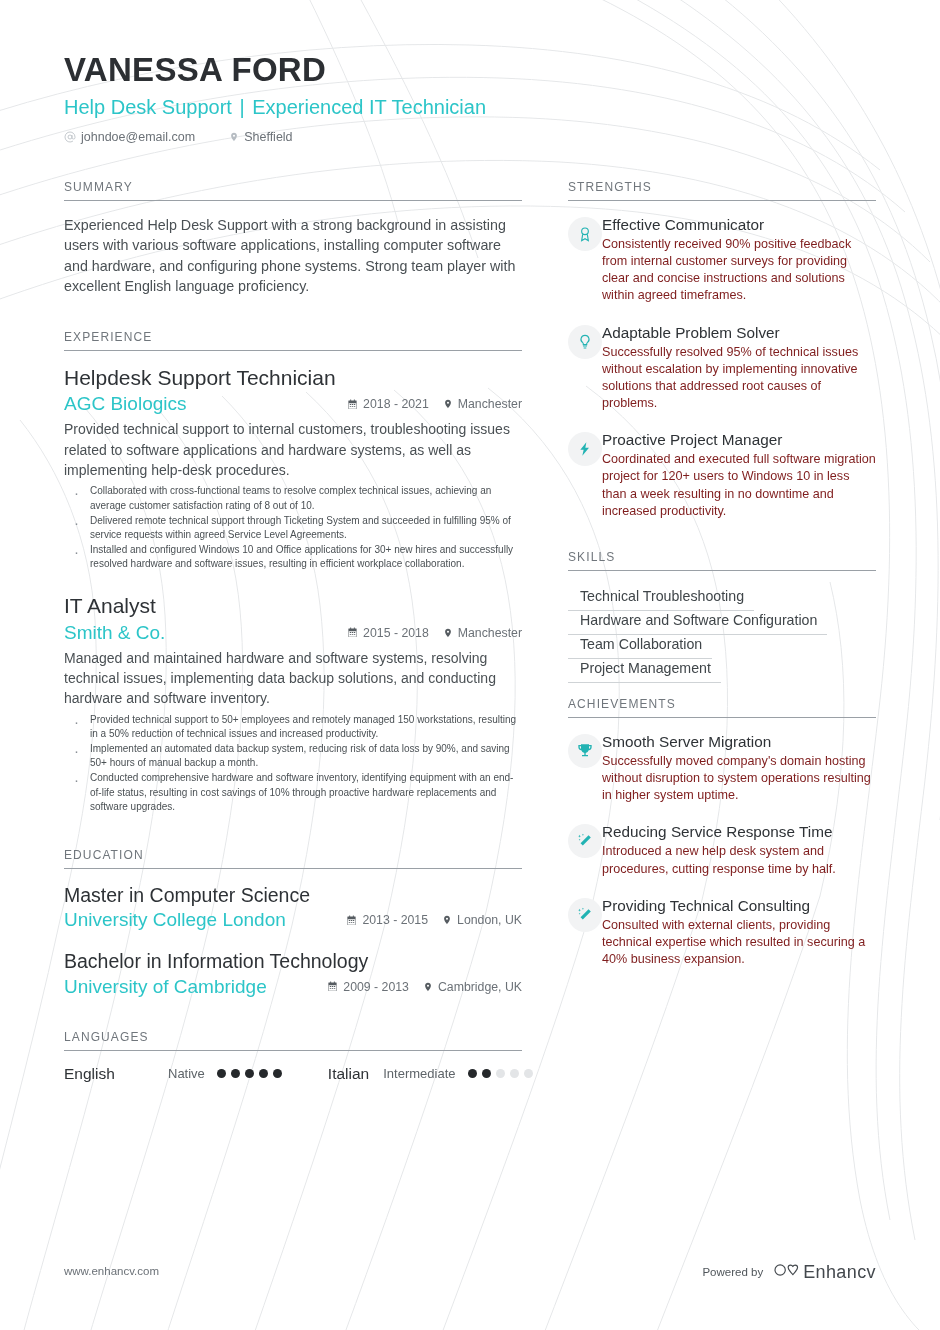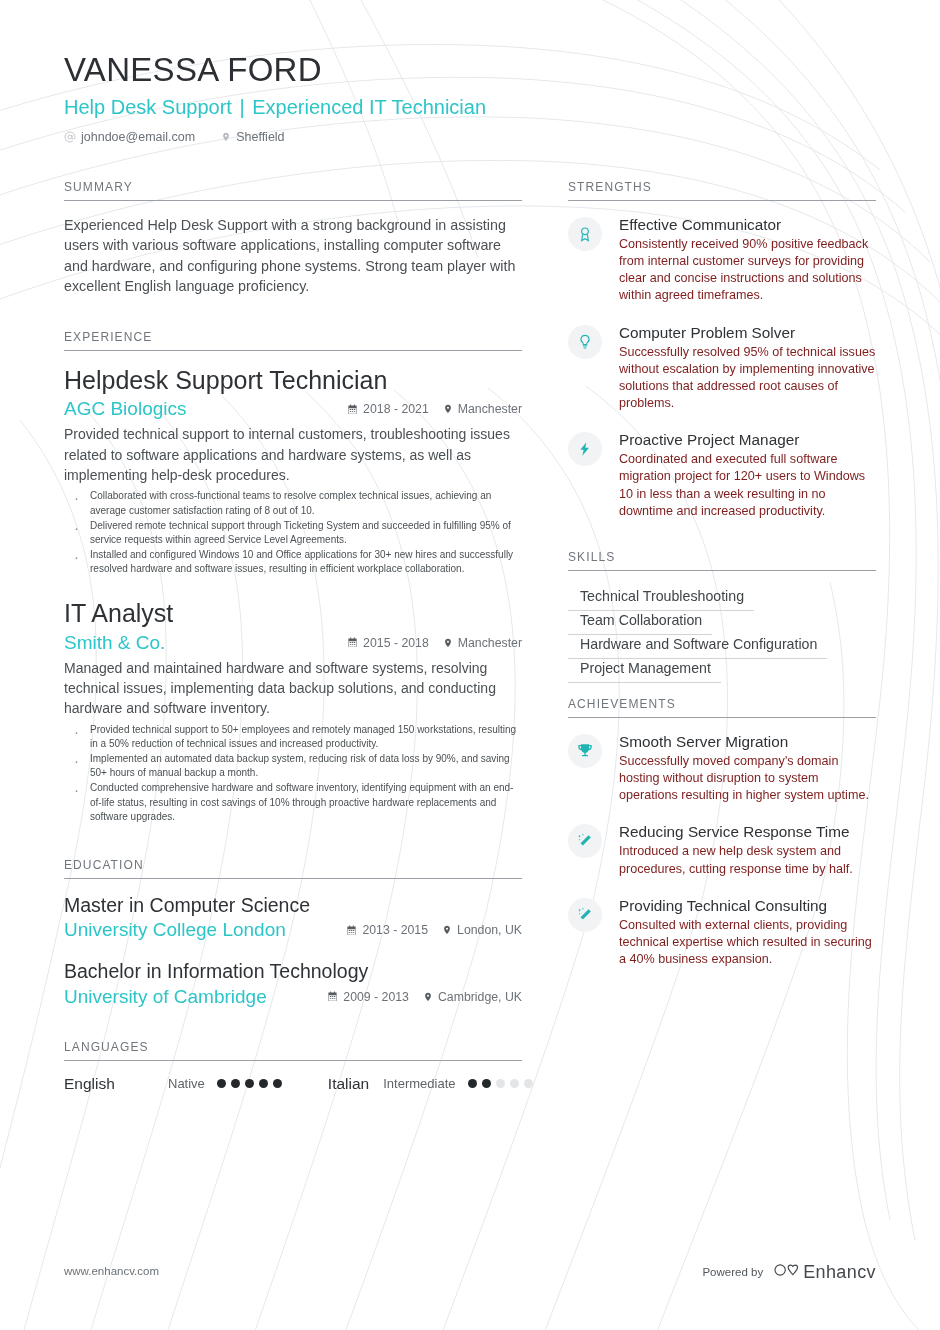--- a/index.html
+++ b/index.html
@@ -35,40 +35,40 @@
     width: 940px;
     height: 1330px;
     padding: 0;
   }
 
   
   .header { position: absolute; left: 64px; top: 52px; width: 560px; }
 
   .name {
     font-size: 33px;
-    font-weight: normal;
+    font-weight: bold;
     letter-spacing: 0.3px;
     color: #2c2f33;
     line-height: 1.1;
   }
 
   .headline {
     margin-top: 7px;
     font-size: 20px;
     color: #2cc5c8;
     line-height: 1.2;
     white-space: nowrap;
   }
   .headline .sep { color: #2cc5c8; margin: 0 2px; }
 
   .contact-row {
     margin-top: 11px;
     display: flex;
     align-items: center;
-    gap: 26px;
+    gap: 34px;
     font-size: 12.5px;
     color: #6b7177;
   }
   .contact-item { display: flex; align-items: center; gap: 5px; }
   .contact-item .ico { display: flex; align-items: center; color: #b6bcc2; }
 
   
   .col-left  { position: absolute; left: 64px;  top: 180px; width: 458px; }
   .col-right { position: absolute; left: 568px; top: 180px; width: 308px; }
 
@@ -93,21 +93,21 @@
     font-size: 14.3px;
     line-height: 1.42;
     color: #4a5054;
   }
 
   
   .job { margin-bottom: 22px; }
   .job:last-child { margin-bottom: 0; }
 
   .job-title {
-    font-size: 25px;
+    font-size: 21px;
     color: #2e3236;
     line-height: 1.25;
     margin-bottom: 2px;
   }
 
   .job-meta {
     display: flex;
     align-items: center;
     margin-bottom: 4px;
   }
@@ -175,21 +175,21 @@
     color: #5e6469;
     margin-right: 12px;
   }
   .lang-block.second .lang-name { width: auto; margin-right: 14px; }
   .lang-block.second { margin-left: 46px; }
   .dots { display: flex; gap: 5px; align-items: center; }
   .dot { width: 9px; height: 9px; border-radius: 50%; background: #e3e5e7; }
   .dot.on { background: #25282b; }
 
   
-  .ritem { display: flex; gap: 17px; margin-bottom: 18px; }
+  .ritem { display: flex; gap: 0; margin-bottom: 18px; }
   .ritem:last-child { margin-bottom: 0; }
   .ricon {
     flex: 0 0 auto;
     width: 34px; height: 34px;
     border-radius: 50%;
     background: #f2f3f4;
     display: flex; align-items: center; justify-content: center;
     color: #22b3b3;
     margin-top: 2px;
   }
@@ -490,21 +490,21 @@
         </div>
 
         <div class="ritem">
           <div class="ricon">
             <svg width="16" height="16" viewBox="0 0 24 24" fill="none" stroke="currentColor" stroke-width="1.7">
               <path d="M9 18h6M10 21h4"></path>
               <path d="M12 2a6 6 0 0 0-3.5 10.9c.6.5.9 1.2.9 1.9V16h5.2v-1.2c0-.7.3-1.4.9-1.9A6 6 0 0 0 12 2z"></path>
             </svg>
           </div>
           <div class="rbody">
-            <div class="rtitle">Computer Problem Solver</div>
+            <div class="rtitle">Adaptable Problem Solver</div>
             <div class="rdesc">Successfully resolved 95% of technical issues without escalation by implementing innovative solutions that addressed root causes of problems.</div>
           </div>
         </div>
 
         <div class="ritem">
           <div class="ricon">
             <svg width="16" height="16" viewBox="0 0 24 24" fill="currentColor">
               <path d="M14 2L5 13h5l-2 9 10-12h-5.5L14 2z"></path>
             </svg>
           </div>
@@ -515,22 +515,22 @@
         </div>
       </div>
 
       <div class="rsec-gap"></div>
 
       <div class="sec">
         <div class="sec-title">SKILLS</div>
         <div class="sec-rule"></div>
         <div class="skills">
           <span class="skill-line"><span class="skill">Technical Troubleshooting</span></span>
+          <span class="skill-line"><span class="skill">Hardware and Software Configuration</span></span>
           <span class="skill-line"><span class="skill">Team Collaboration</span></span>
-          <span class="skill-line"><span class="skill">Hardware and Software Configuration</span></span>
           <span class="skill-line"><span class="skill">Project Management</span></span>
         </div>
       </div>
 
       <div style="height:10px"></div>
 
       <div class="sec">
         <div class="sec-title">ACHIEVEMENTS</div>
         <div class="sec-rule"></div>
 

